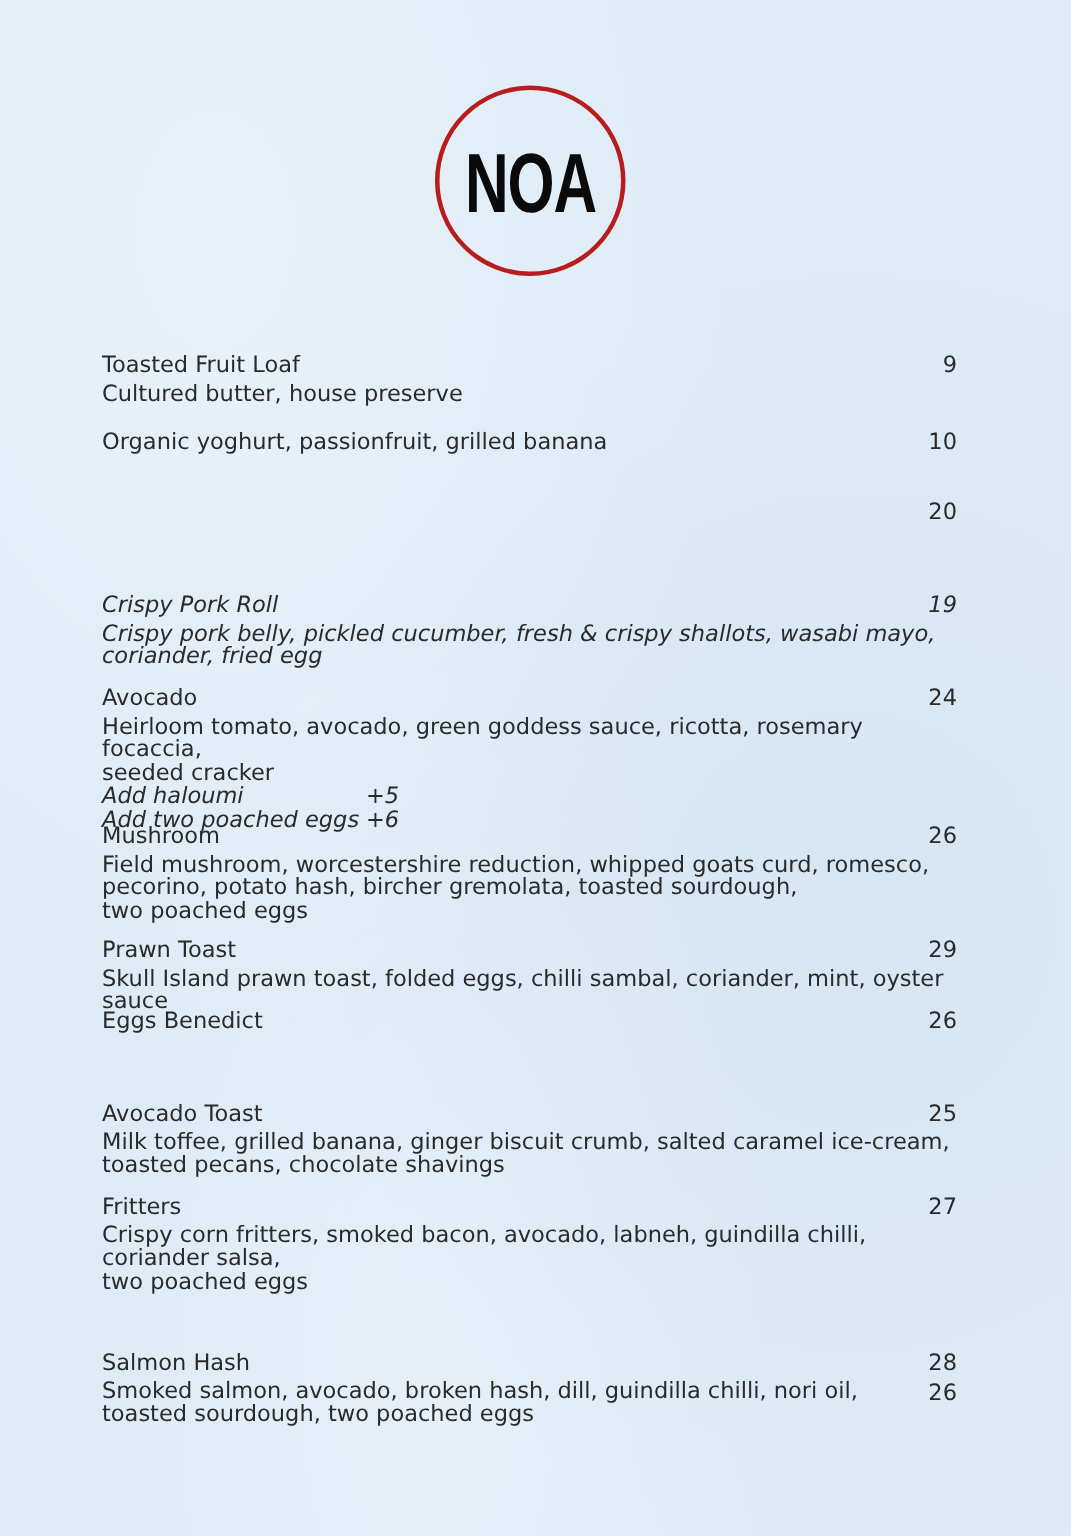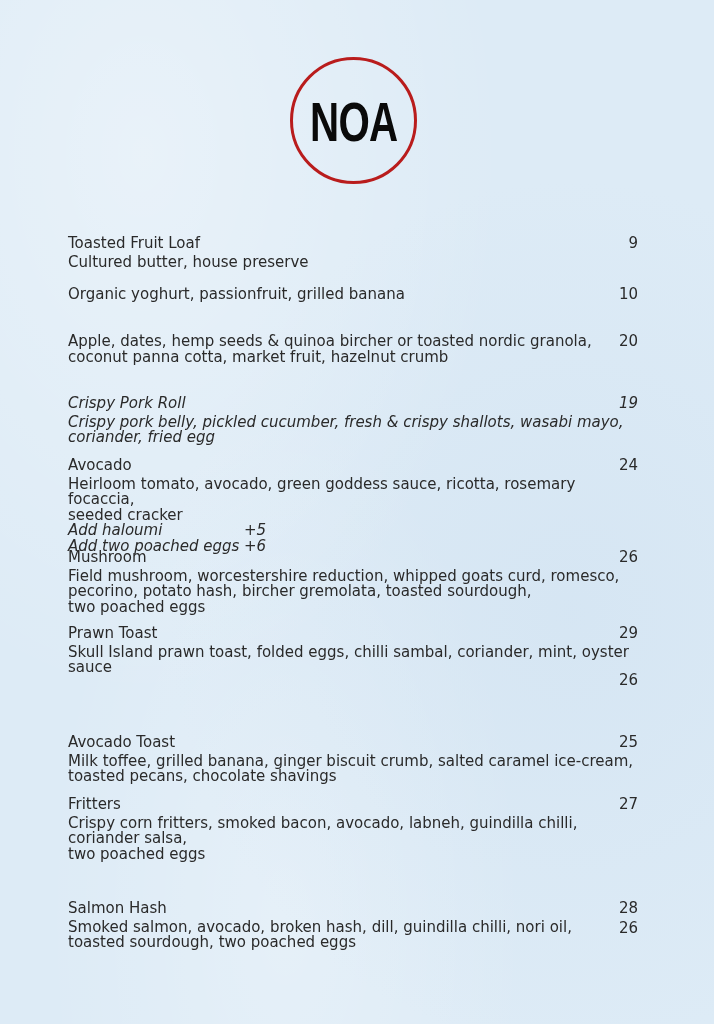--- a/index.html
+++ b/index.html
@@ -90,22 +90,20 @@
     <span class="item-desc">Cultured butter, house preserve</span>
   </div>
 
   <div class="item" style="position:absolute; top:51px; left:0; right:0;">
     <span class="item-price">10</span>
     <span class="item-desc">Organic yoghurt, passionfruit, grilled banana</span>
   </div>
 
   <div class="item" style="position:absolute; top:98px; left:0; right:0;">
     <span class="item-price">20</span>
-    <span class="item-desc">Apple, dates, hemp seeds &amp; quinoa bircher or toasted nordic granola,
-coconut panna cotta, market fruit, hazelnut crumb</span>
   </div>
 
   <div class="item" style="position:absolute; top:160px; left:0; right:0;font-style:italic;">
     <span class="item-name">Crispy Pork Roll</span>
     <span class="item-price">19</span>
     <span class="item-desc">Crispy pork belly, pickled cucumber, fresh &amp; crispy shallots, wasabi mayo,
 coriander, fried egg</span>
   </div>
 
   <div class="item" style="position:absolute; top:222px; left:0; right:0;">
@@ -131,20 +129,21 @@
 two poached eggs</span>
   </div>
 
   <div class="item" style="position:absolute; top:390px; left:0; right:0;">
     <span class="item-name">Prawn Toast</span>
     <span class="item-price">29</span>
     <span class="item-desc">Skull Island prawn toast, folded eggs, chilli sambal, coriander, mint, oyster sauce</span>
   </div>
 
   <div class="item" style="position:absolute; top:437px; left:0; right:0;">
+    <span class="item-name">Eggs Benedict</span>
     <span class="item-price">26</span>
   </div>
 
   <div class="item" style="position:absolute; top:499px; left:0; right:0;">
     <span class="item-name">Avocado Toast</span>
     <span class="item-price">25</span>
     <span class="item-desc">Milk toffee, grilled banana, ginger biscuit crumb, salted caramel ice-cream,
 toasted pecans, chocolate shavings</span>
   </div>
 

